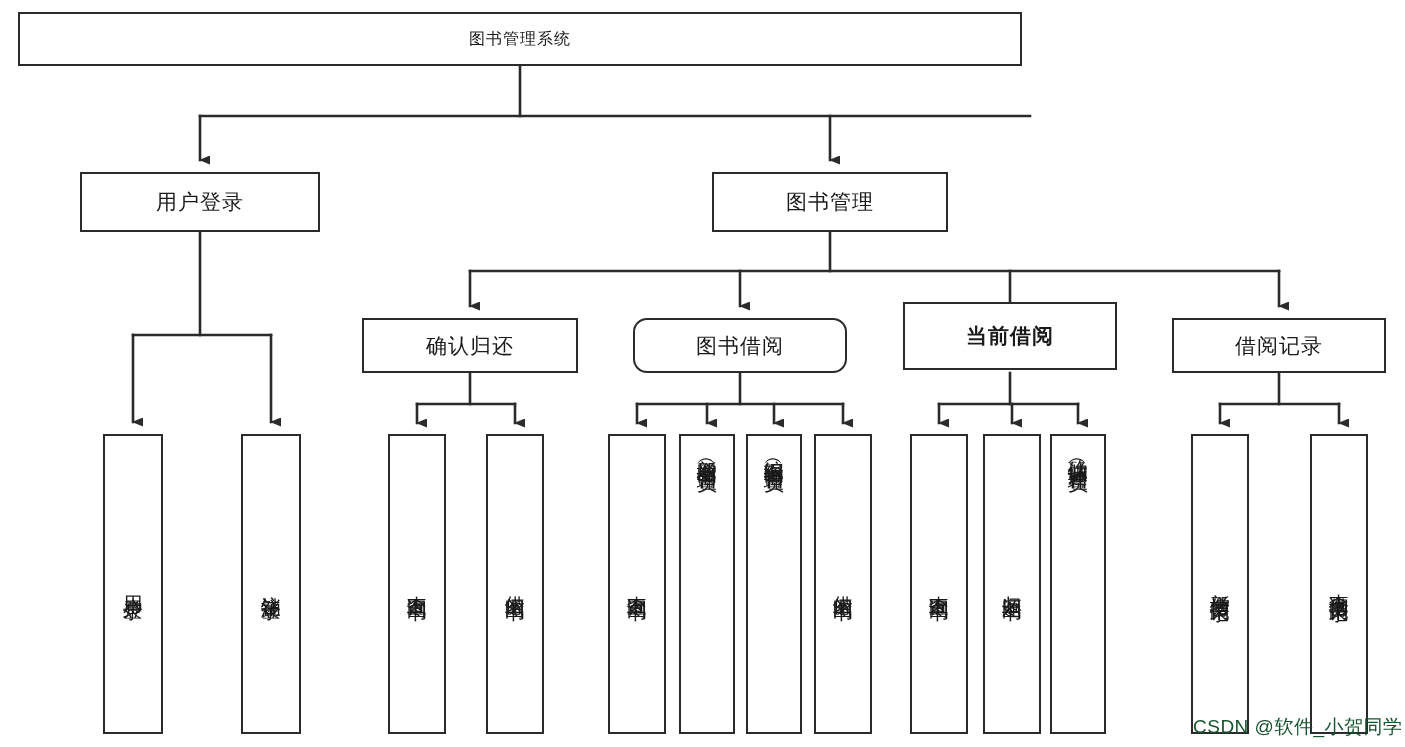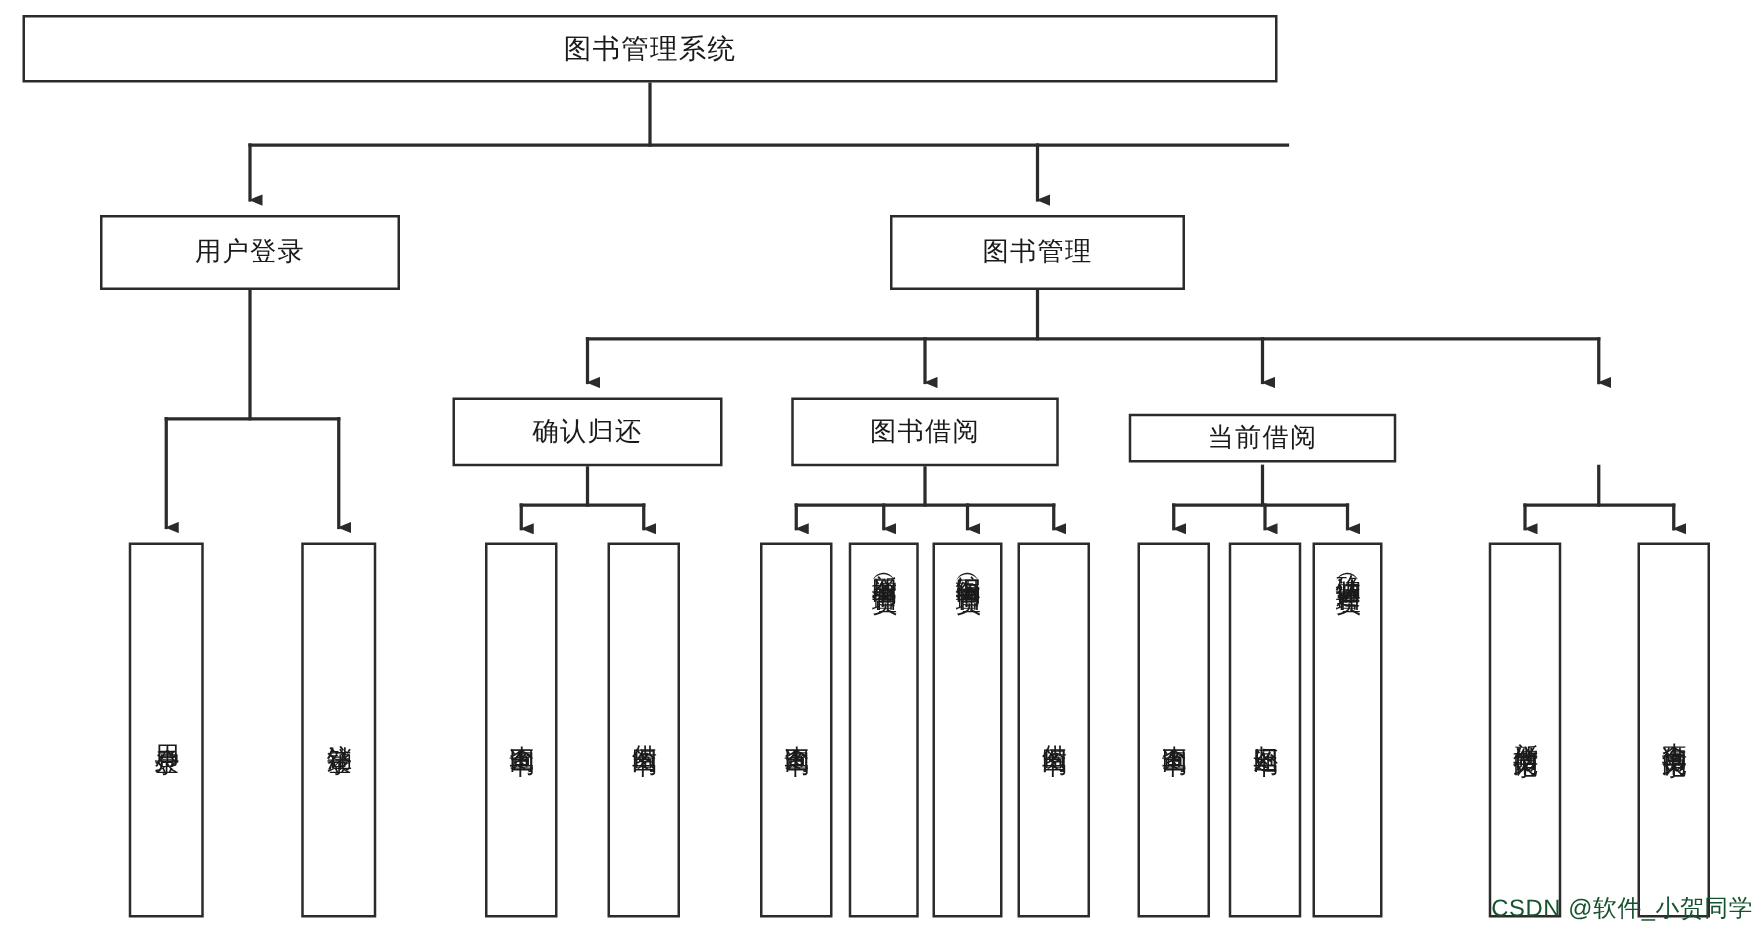--- a/index.html
+++ b/index.html
@@ -35,21 +35,21 @@
     align-items: center;
     justify-content: center;
     color: #1a1a1a;
   }
   .node.horizontal {
     font-size: 21px;
     letter-spacing: 1px;
     line-height: 1.2;
   }
   .node.root {
-    font-size: 22px;
+    font-size: 16px;
   }
   .node.vertical {
     align-items: flex-start;
     justify-content: center;
     padding-top: 8px;
   }
   .node.vertical .vtext {
     writing-mode: vertical-rl;
     text-orientation: upright;
     font-size: 20px;
@@ -133,25 +133,28 @@
   <div class="node horizontal" style="left:80px; top:172px; width:240px; height:60px;">
     <span>用户登录</span>
   </div>
   <div class="node horizontal" style="left:712px; top:172px; width:236px; height:60px;text-align:center;">
     <span>图书管理</span>
   </div>
 
   <div class="node horizontal" style="left:362px; top:318px; width:216px; height:55px;">
     <span>确认归还</span>
   </div>
-  <div class="node horizontal" style="left:633px; top:318px; width:214px; height:55px;">
+  <div class="node horizontal" style="left:633px; top:318px; width:214px; height:55px;border-radius:14px;">
     <span>图书借阅</span>
   </div>
-  <div class="node horizontal" style="left:903px; top:331px; width:214px; height:39px;">
+  <div class="node horizontal" style="left:903px; top:302px; width:214px; height:68px;font-weight:bold;">
     <span>当前借阅</span>
+  </div>
+  <div class="node horizontal" style="left:1172px; top:318px; width:214px; height:55px;">
+    <span>借阅记录</span>
   </div>
 
   <div class="node vertical centered" style="left:103px; top:434px; width:60px; height:300px;">
     <span class="vtext">用户登录</span>
   </div>
   <div class="node vertical centered" style="left:241px; top:434px; width:60px; height:300px;">
     <span class="vtext">注销登录</span>
   </div>
 
   <div class="node vertical centered" style="left:388px; top:434px; width:58px; height:300px;">

